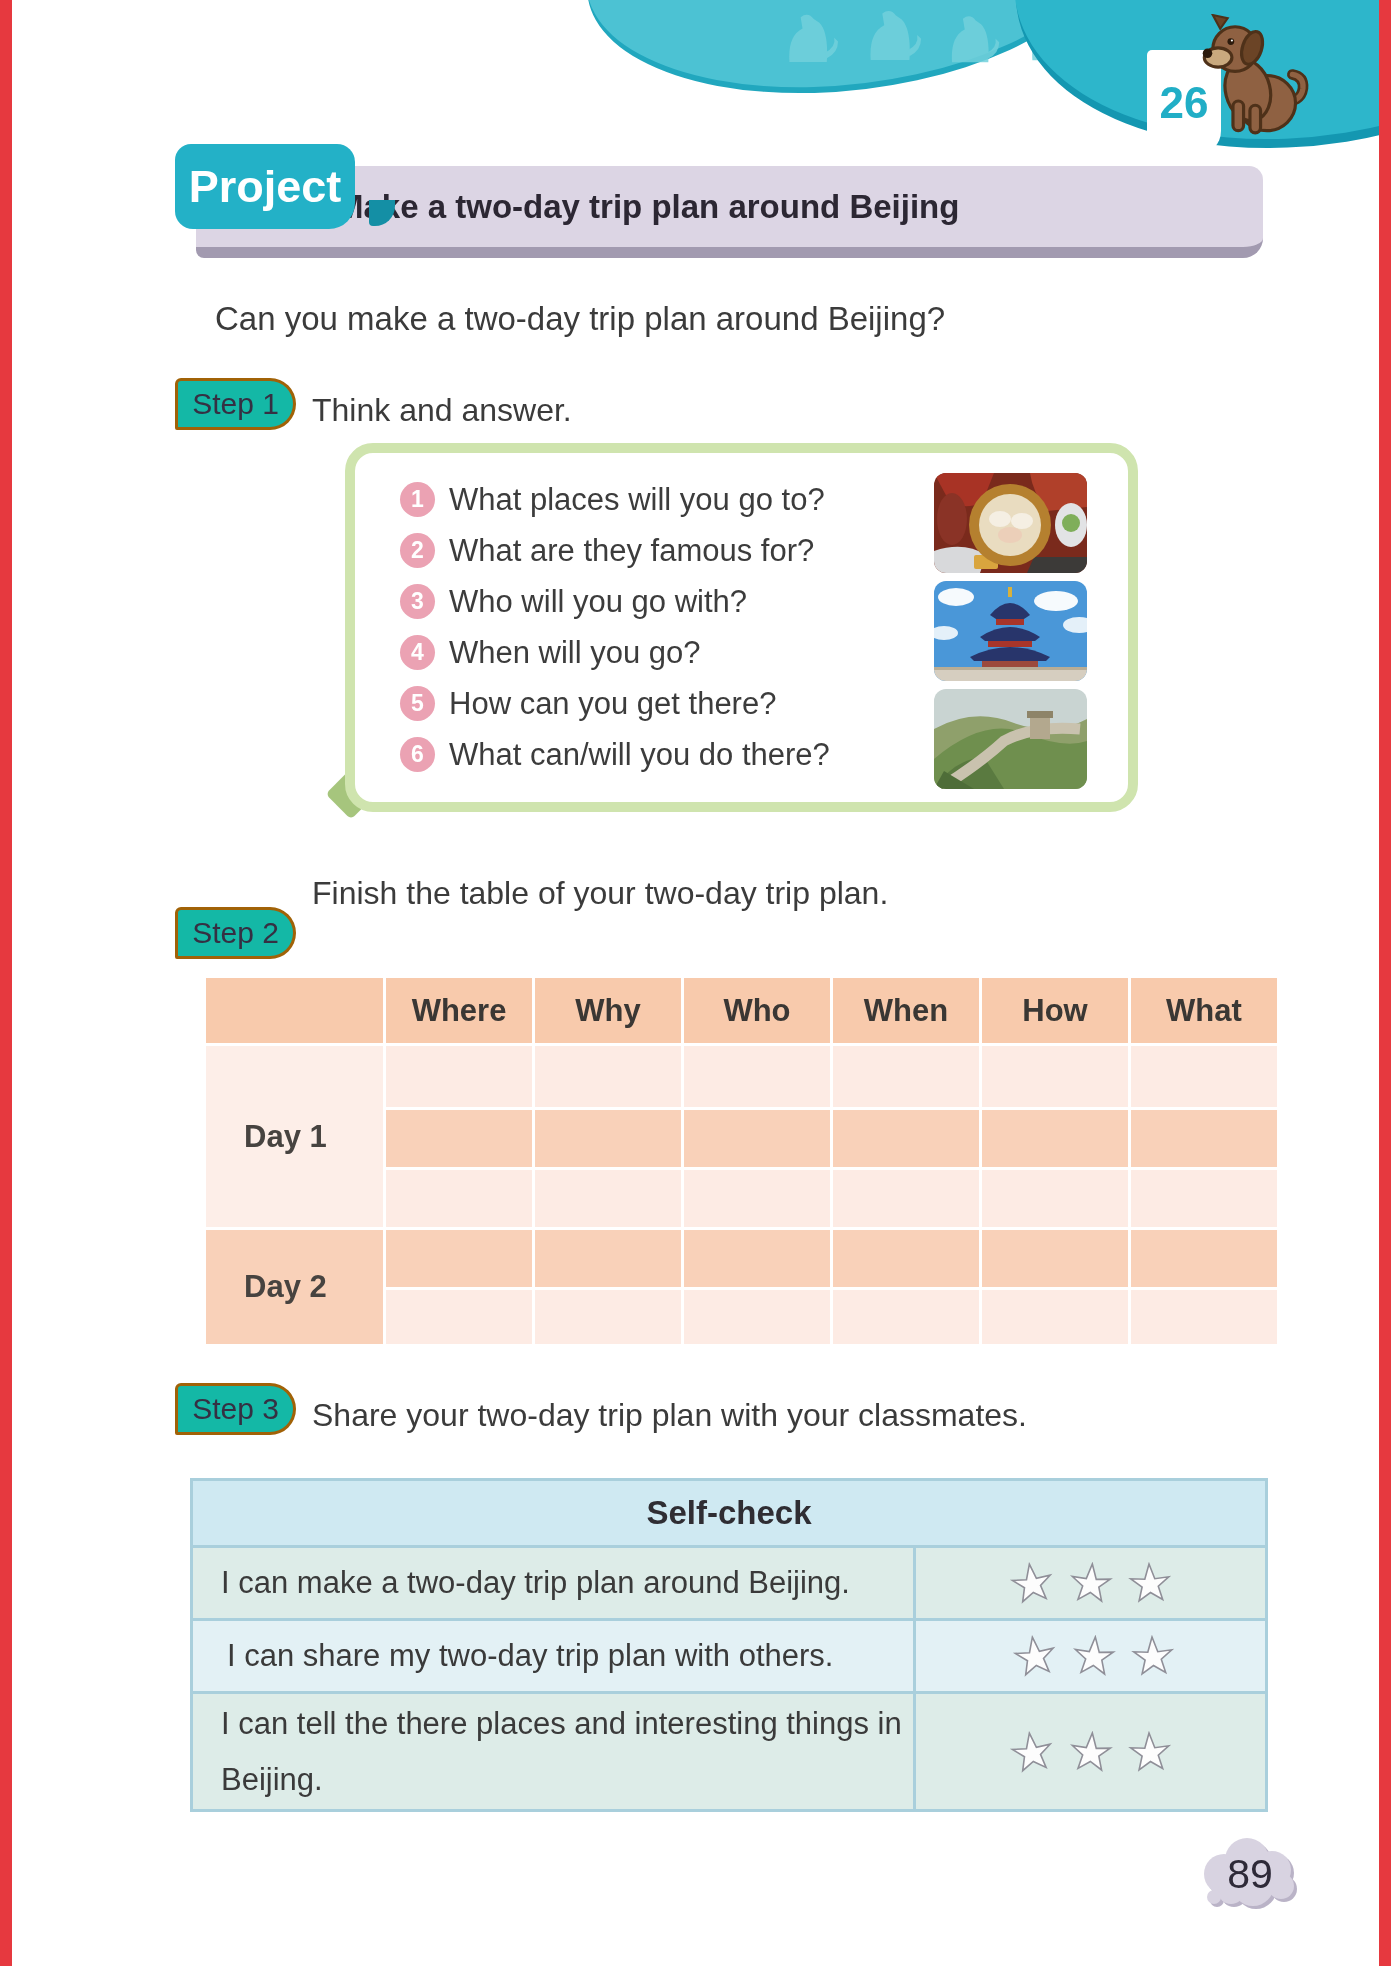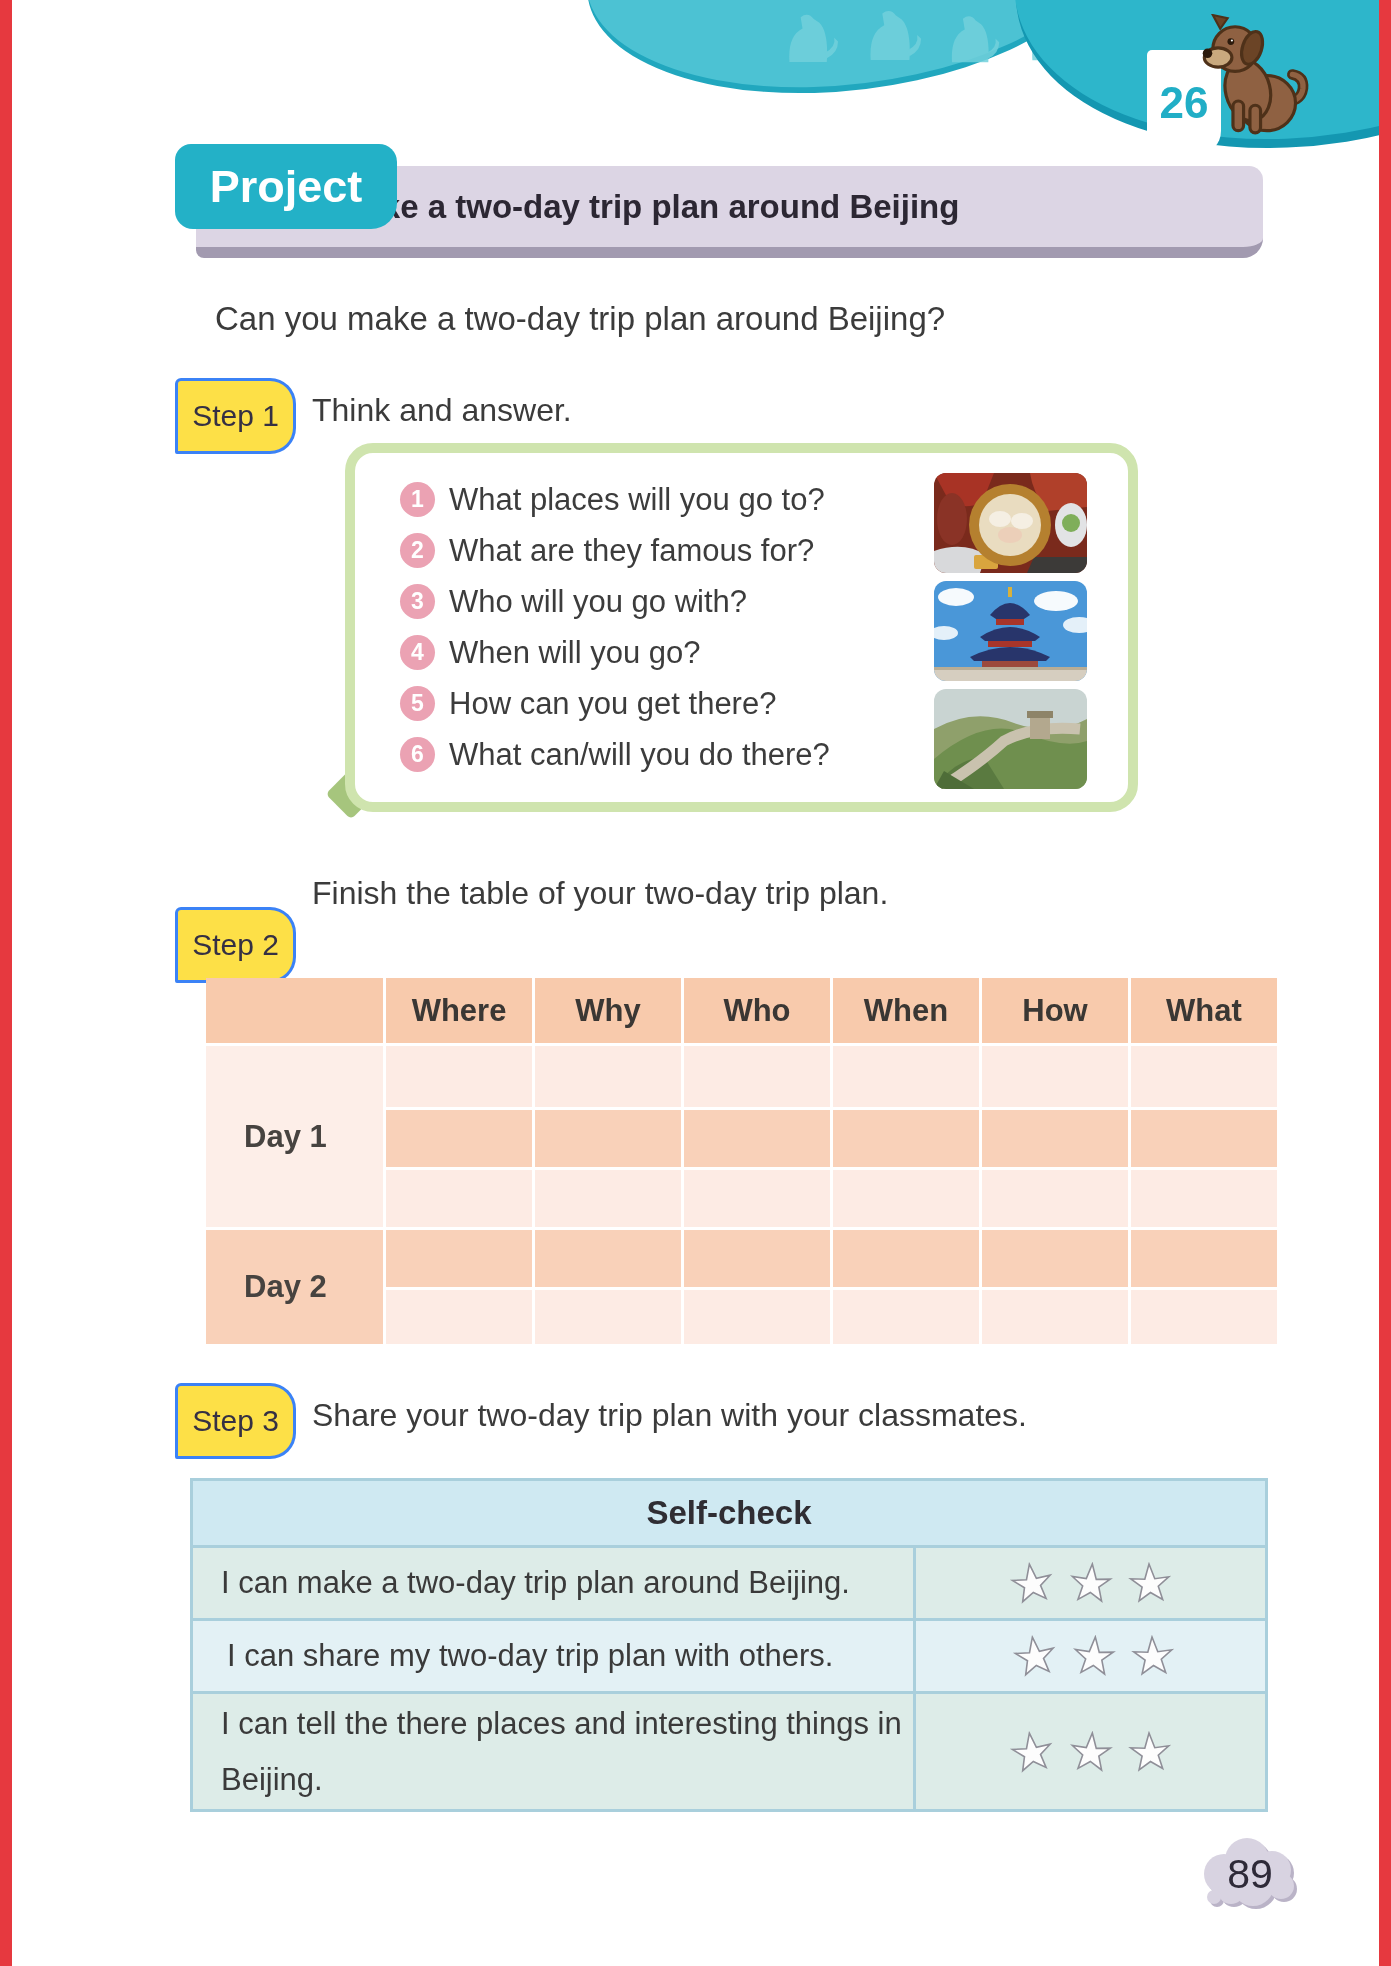--- a/index.html
+++ b/index.html
@@ -20,27 +20,27 @@
               font-size:44px;font-weight:bold;color:#21aec6;}
   .dog{position:absolute;left:1192px;top:14px;z-index:5;}
 
   
   .title-bar{position:absolute;left:196px;top:166px;width:1067px;height:81px;background:#dcd5e4;
              border-bottom:11px solid #a29ab0;border-radius:6px 14px 20px 8px;z-index:2;}
   .title-text{position:absolute;left:140px;top:0;height:81px;line-height:81px;font-size:33px;
               font-weight:bold;color:#2c2733;}
   .tab-fold{position:absolute;left:369px;top:200px;width:26px;height:26px;background:#148fa5;
             border-radius:0 0 20px 4px;z-index:3;}
-  .project-tab{position:absolute;left:175px;top:144px;width:222px;height:85px;background:#23b1c7;
+  .project-tab{position:absolute;left:175px;top:144px;width:180px;height:85px;background:#23b1c7;
                border-radius:16px 18px 26px 18px;z-index:4;display:flex;align-items:center;justify-content:center;
                font-size:45px;font-weight:bold;color:#ffffff;}
 
   .intro{position:absolute;left:215px;top:300px;font-size:33px;color:#3b3b3b;}
 
-  .step-box{position:absolute;width:121px;height:76px;background:#fde047;border:3px solid #3b82f6;
+  .step-box{position:absolute;width:121px;height:52px;background:#14b8a6;border:3px solid #a16207;
             border-radius:6px 26px 26px 2px;display:flex;align-items:center;justify-content:center;
             font-size:30px;color:#353043;box-sizing:border-box;}
   .step-text{position:absolute;height:64px;line-height:64px;font-size:32px;color:#3b3b3b;}
   #step1-box{left:175px;top:378px;} #step1-text{left:312px;top:378px;}
   #step2-box{left:175px;top:907px;} #step2-text{left:312px;top:861px;}
   #step3-box{left:175px;top:1383px;} #step3-text{left:312px;top:1383px;}
 
   
   .green-fold{position:absolute;left:333px;top:776px;width:36px;height:36px;background:#a6c57d;
               border-radius:5px;transform:rotate(45deg);z-index:1;}

